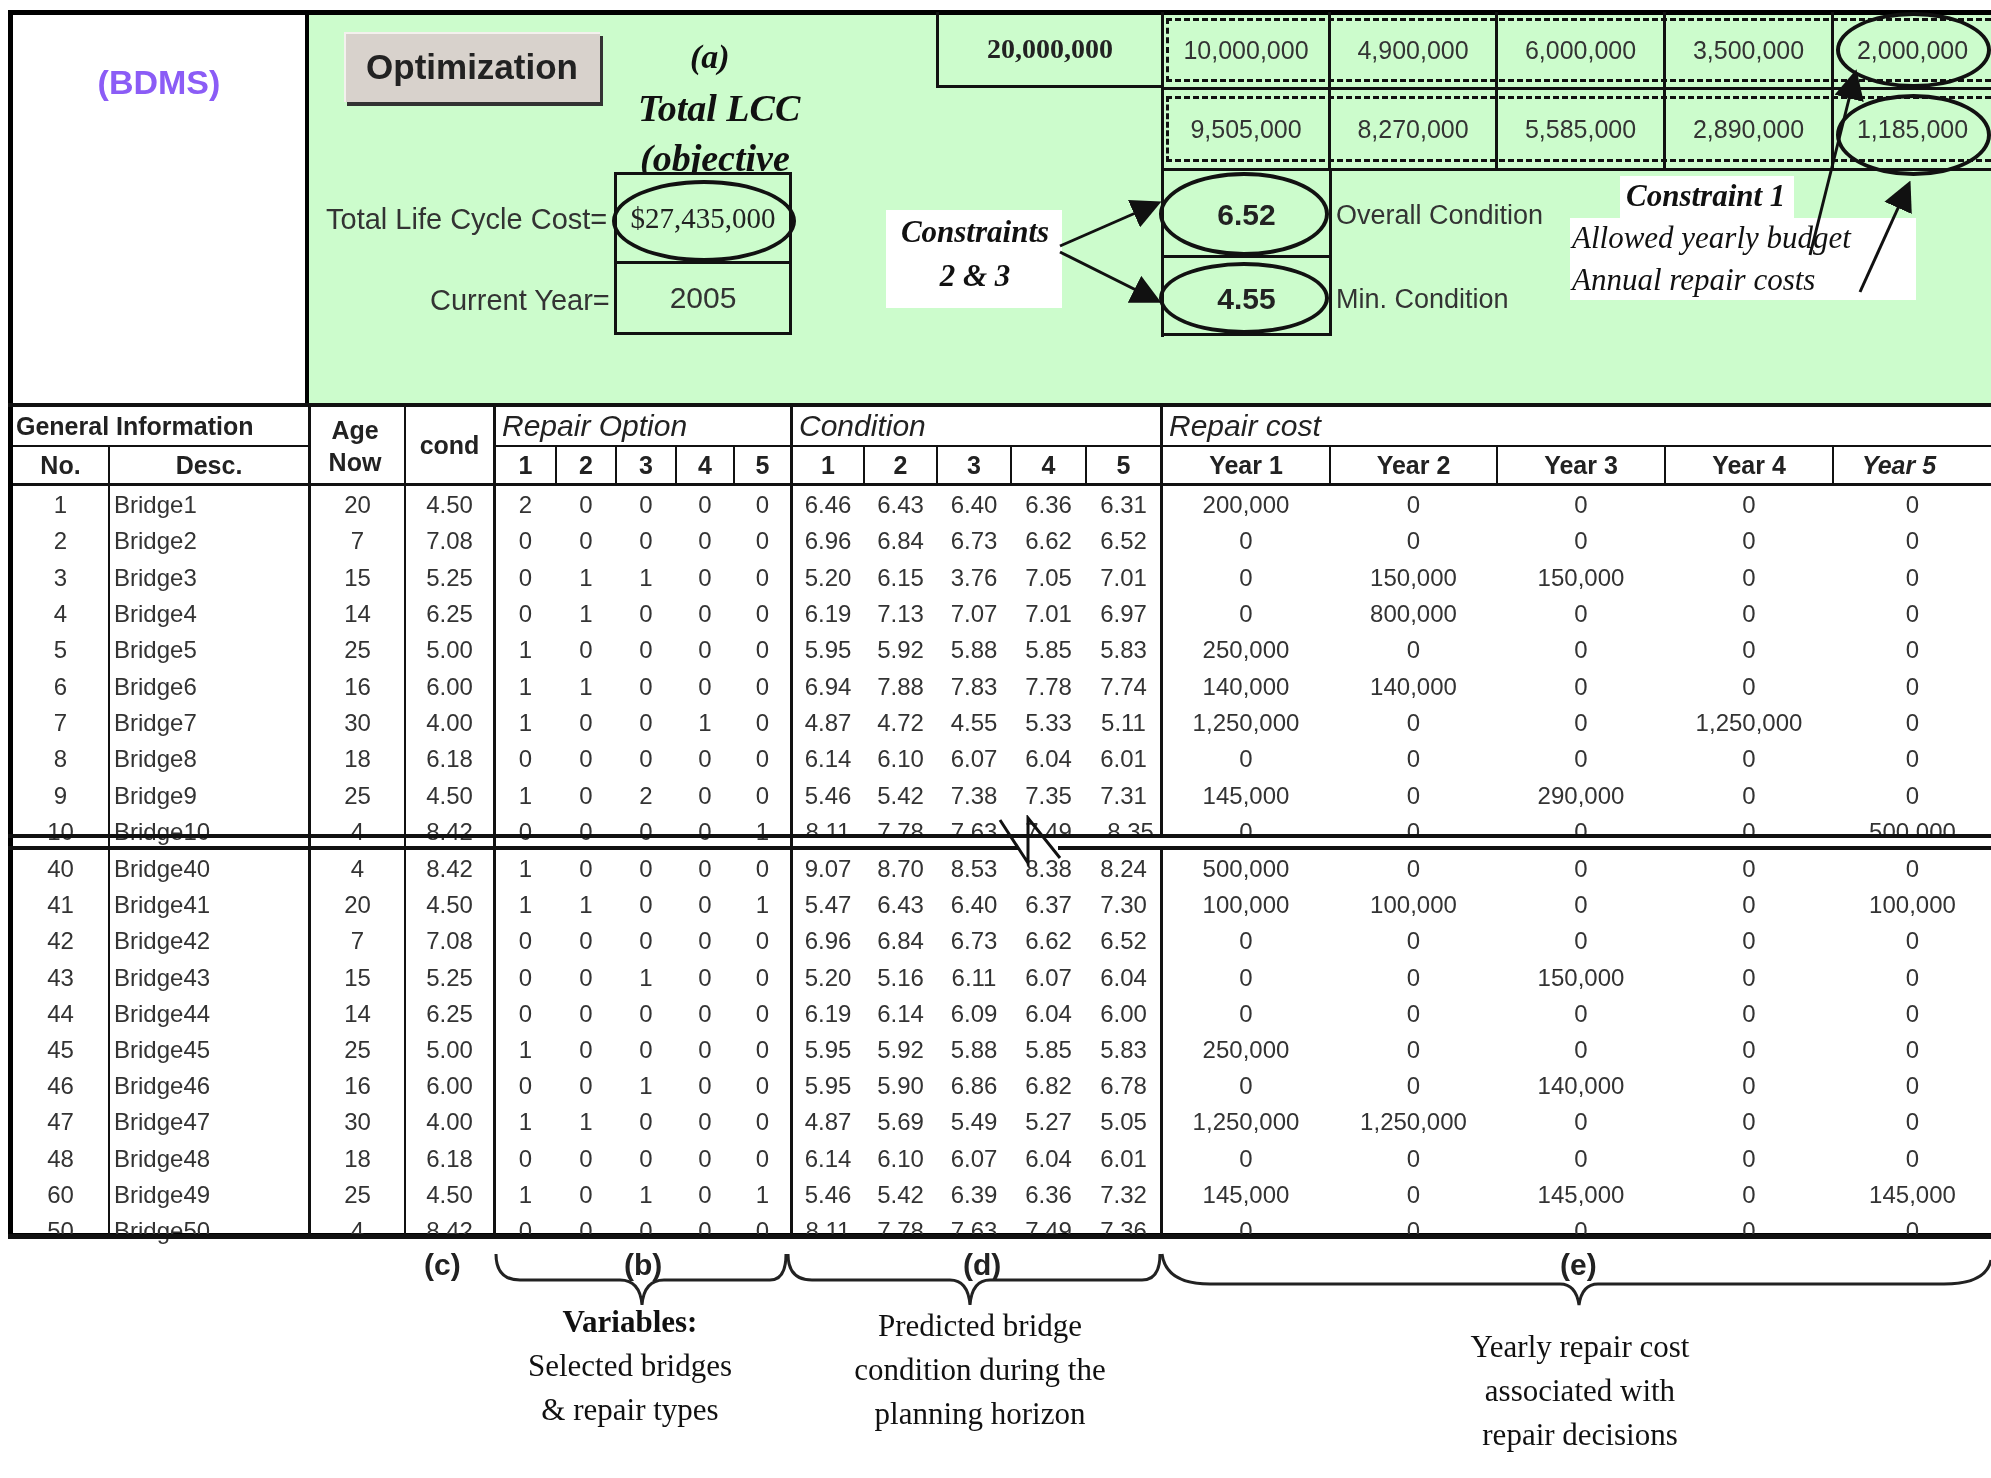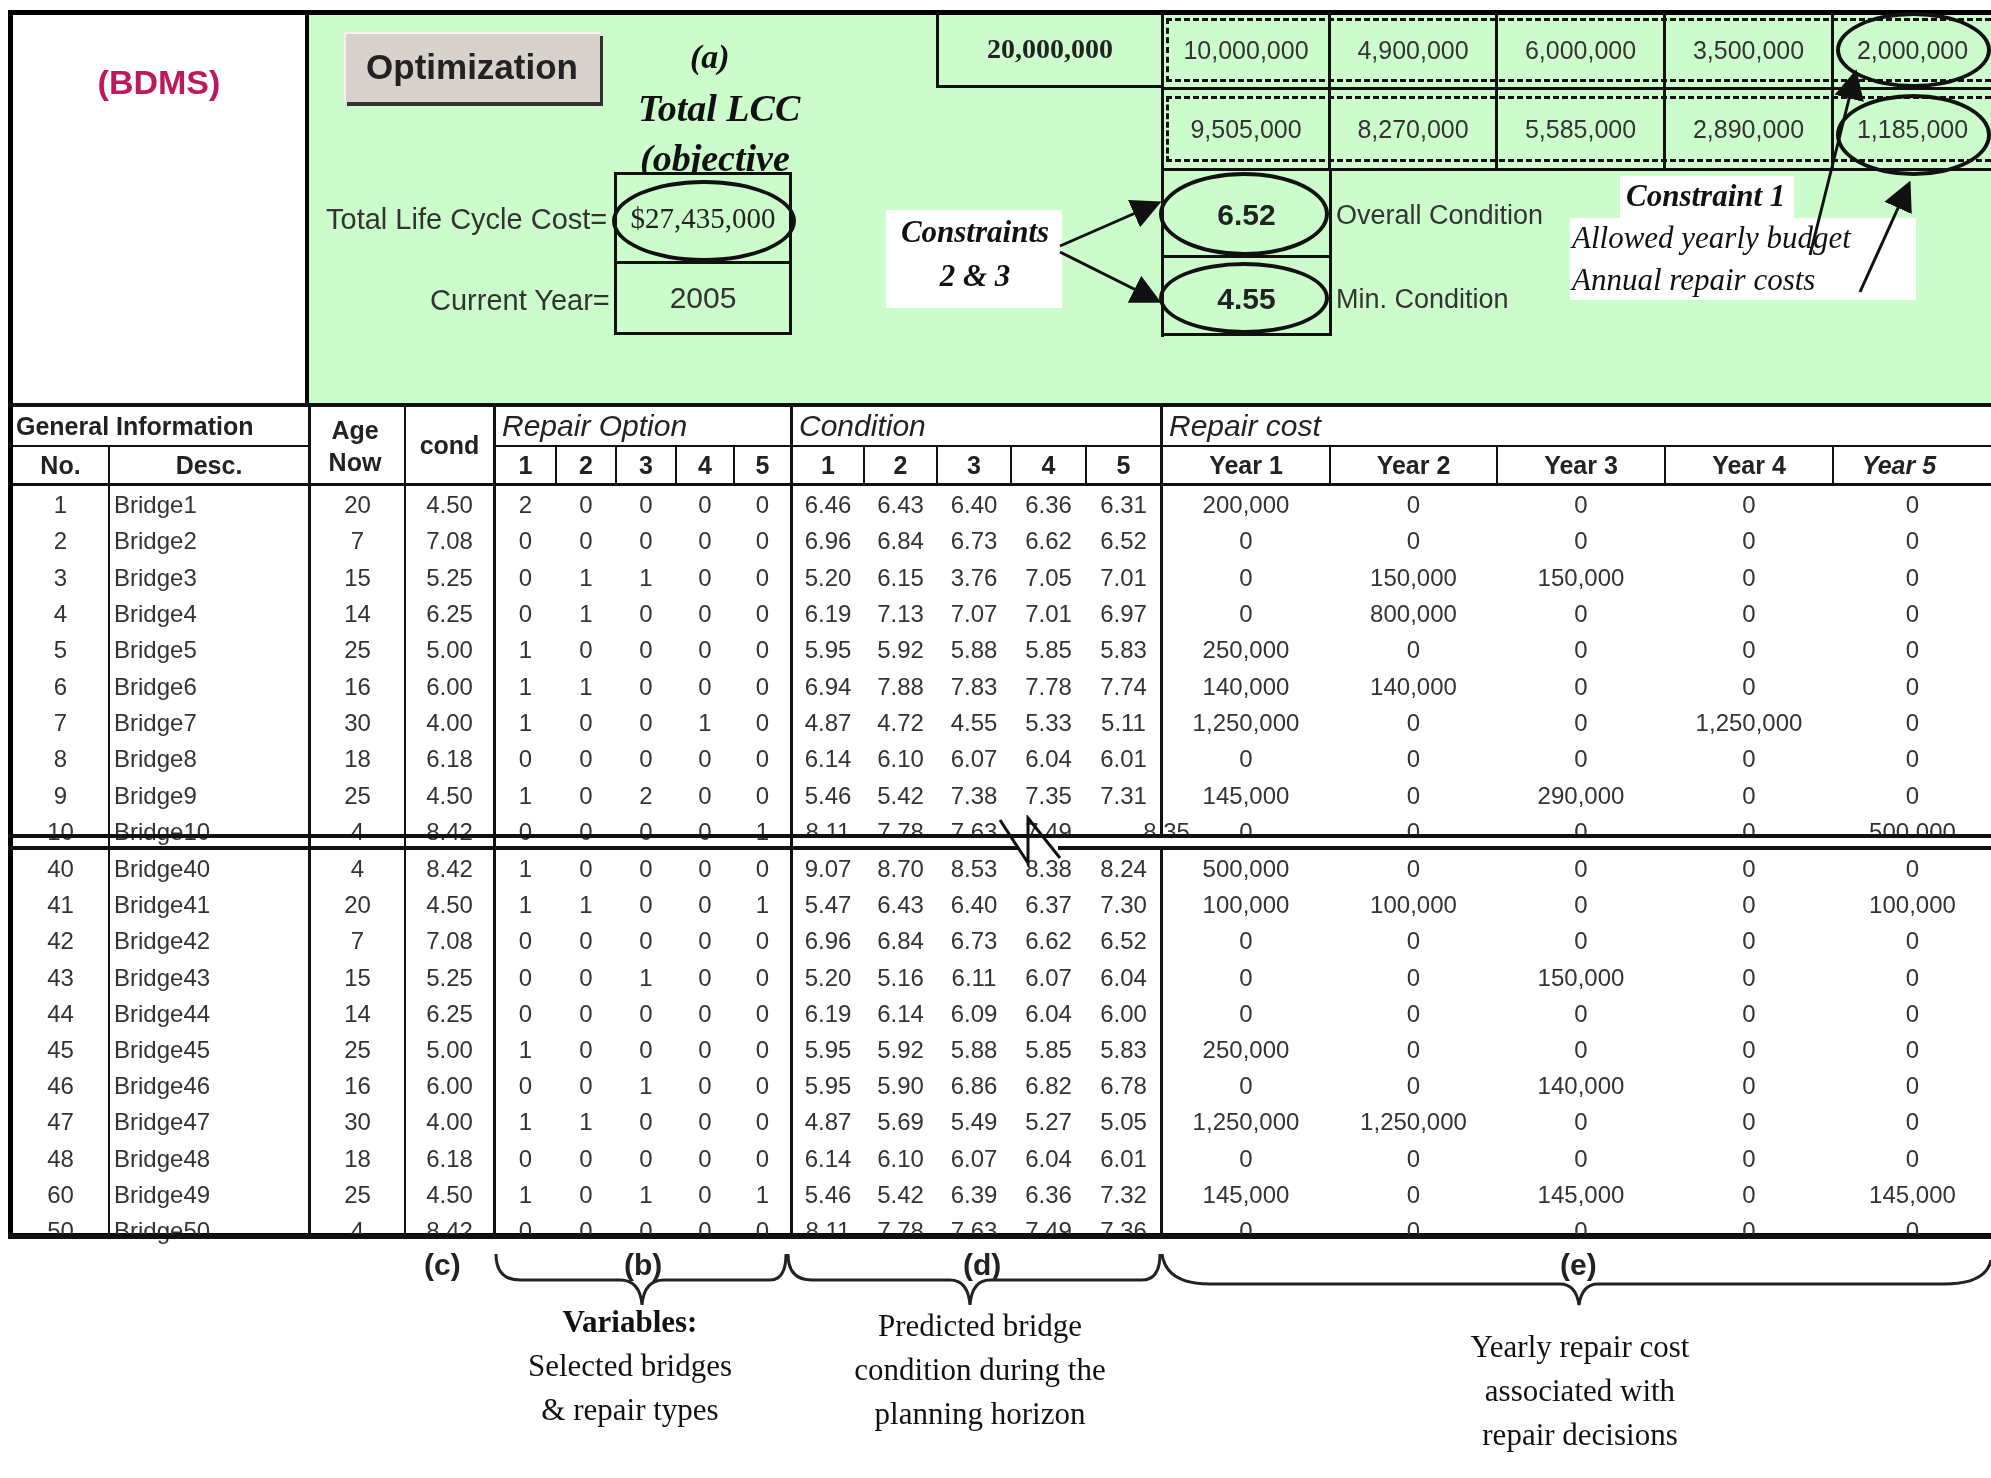--- a/index.html
+++ b/index.html
@@ -1,21 +1,21 @@
 <!DOCTYPE html>
 <html><head>
 <meta charset="utf-8">
 <style>
   html,body{margin:0;padding:0;background:#fff;}
   body{width:1991px;height:1478px;position:relative;overflow:hidden;font-family:"Liberation Sans",sans-serif;color:#111;}
   .abs{position:absolute;}
   .frame{position:absolute;left:8px;top:10px;width:1983px;height:1228px;border:5px solid #000;border-right:none;box-sizing:border-box;}
   .title-cell{position:absolute;left:13px;top:15px;width:296px;height:391px;background:#fff;border-right:4px solid #000;box-sizing:border-box;text-align:center;}
   .title-cell .t{font-size:34px;font-weight:bold;line-height:50px;color:#222;margin-top:55px;}
-  .title-cell .abbr{font-size:34px;font-weight:bold;margin-top:48px;color:#be185d;}
+  .title-cell .abbr{font-size:34px;font-weight:bold;margin-top:48px;color:#8b5cf6;}
   .green{position:absolute;left:309px;top:15px;width:1682px;height:391px;background:#ccfccc;}
   .opt-btn{position:absolute;left:344px;top:32px;width:256px;height:70px;background:#d8d2cc;border:none;box-shadow:3px 4px 0 #333, inset 2px 2px 0 #f4f1ee;font-family:"Liberation Sans",sans-serif;font-size:35px;font-weight:bold;color:#222;cursor:pointer;}
   .serif-ann{font-family:"Liberation Serif",serif;font-style:italic;font-weight:bold;color:#111;}
   .lbl{font-size:29px;color:#333;}
   .box{position:absolute;border:3px solid #111;box-sizing:border-box;display:flex;align-items:center;justify-content:center;}
   .ellipse{position:absolute;border:4px solid #111;border-radius:50%;box-sizing:border-box;}
   .dash-row{position:absolute;border-top:3px dashed #111;border-bottom:3px dashed #111;box-sizing:border-box;}
   .bcell{position:absolute;display:flex;align-items:center;justify-content:center;font-size:25px;color:#333;box-sizing:border-box;}
   .vline{position:absolute;background:#111;}
   .hline{position:absolute;background:#111;}
@@ -363,21 +363,21 @@
       <div class="cell" style="left: 406px; width: 87px; height: 36.3px;">8.42</div>
       <div class="cell" style="left: 496px; width: 59px; height: 36.3px;">0</div>
       <div class="cell" style="left: 557px; width: 58px; height: 36.3px;">0</div>
       <div class="cell" style="left: 617px; width: 58px; height: 36.3px;">0</div>
       <div class="cell" style="left: 677px; width: 56px; height: 36.3px;">0</div>
       <div class="cell" style="left: 735px; width: 55px; height: 36.3px;">1</div>
       <div class="cell" style="left: 793px; width: 70px; height: 36.3px;">8.11</div>
       <div class="cell" style="left: 865px; width: 71px; height: 36.3px;">7.78</div>
       <div class="cell" style="left: 938px; width: 72px; height: 36.3px;">7.63</div>
       <div class="cell" style="left: 1012px; width: 73px; height: 36.3px;">7.49</div>
-      <div class="cell" style="left: 1130px; width: 73px; height: 36.3px;">8.35</div>
+      <div class="cell" style="left: 1094px; width: 73px; height: 36.3px;">8.35</div>
       <div class="cell" style="left: 1163px; width: 166px; height: 36.3px;">0</div>
       <div class="cell" style="left: 1331px; width: 165px; height: 36.3px;">0</div>
       <div class="cell" style="left: 1498px; width: 166px; height: 36.3px;">0</div>
       <div class="cell" style="left: 1666px; width: 166px; height: 36.3px;">0</div>
       <div class="cell" style="left: 1834px; width: 157px; height: 36.3px;">500,000</div>
     </div>
     <div class="row" style="top: 851px; left: 0px;">
       <div class="cell" style="left: 13px; width: 95px; height: 36.2px;">40</div>
       <div class="cell left" style="left: 110px; width: 198px; height: 36.2px;">Bridge40</div>
       <div class="cell" style="left: 311px; width: 93px; height: 36.2px;">4</div>

